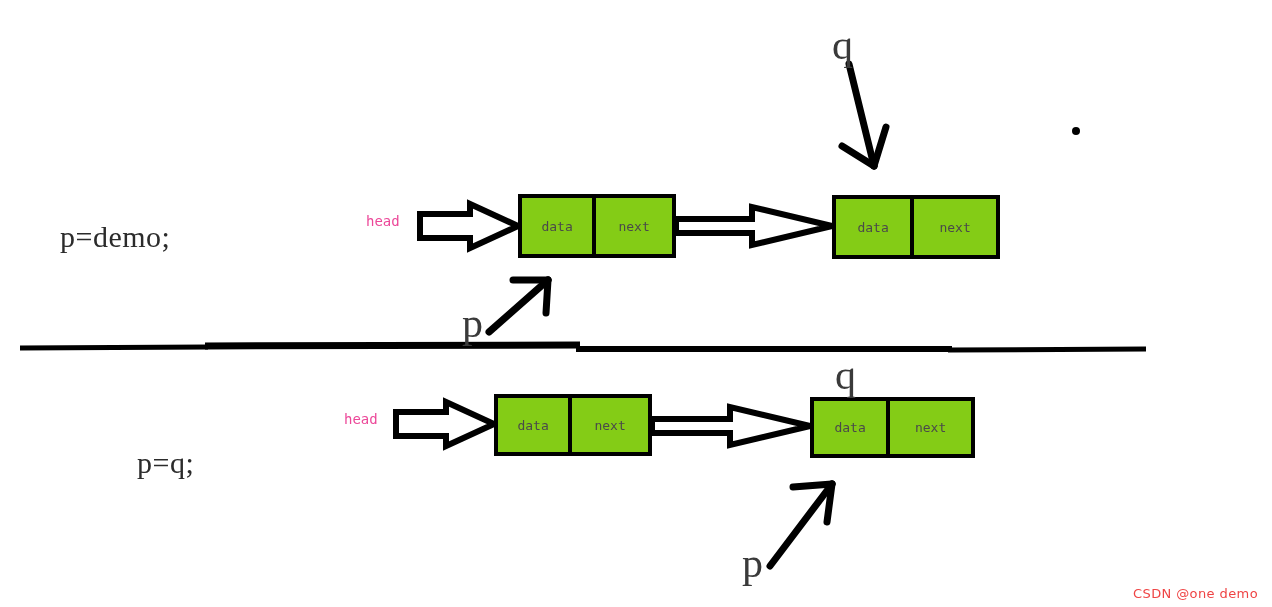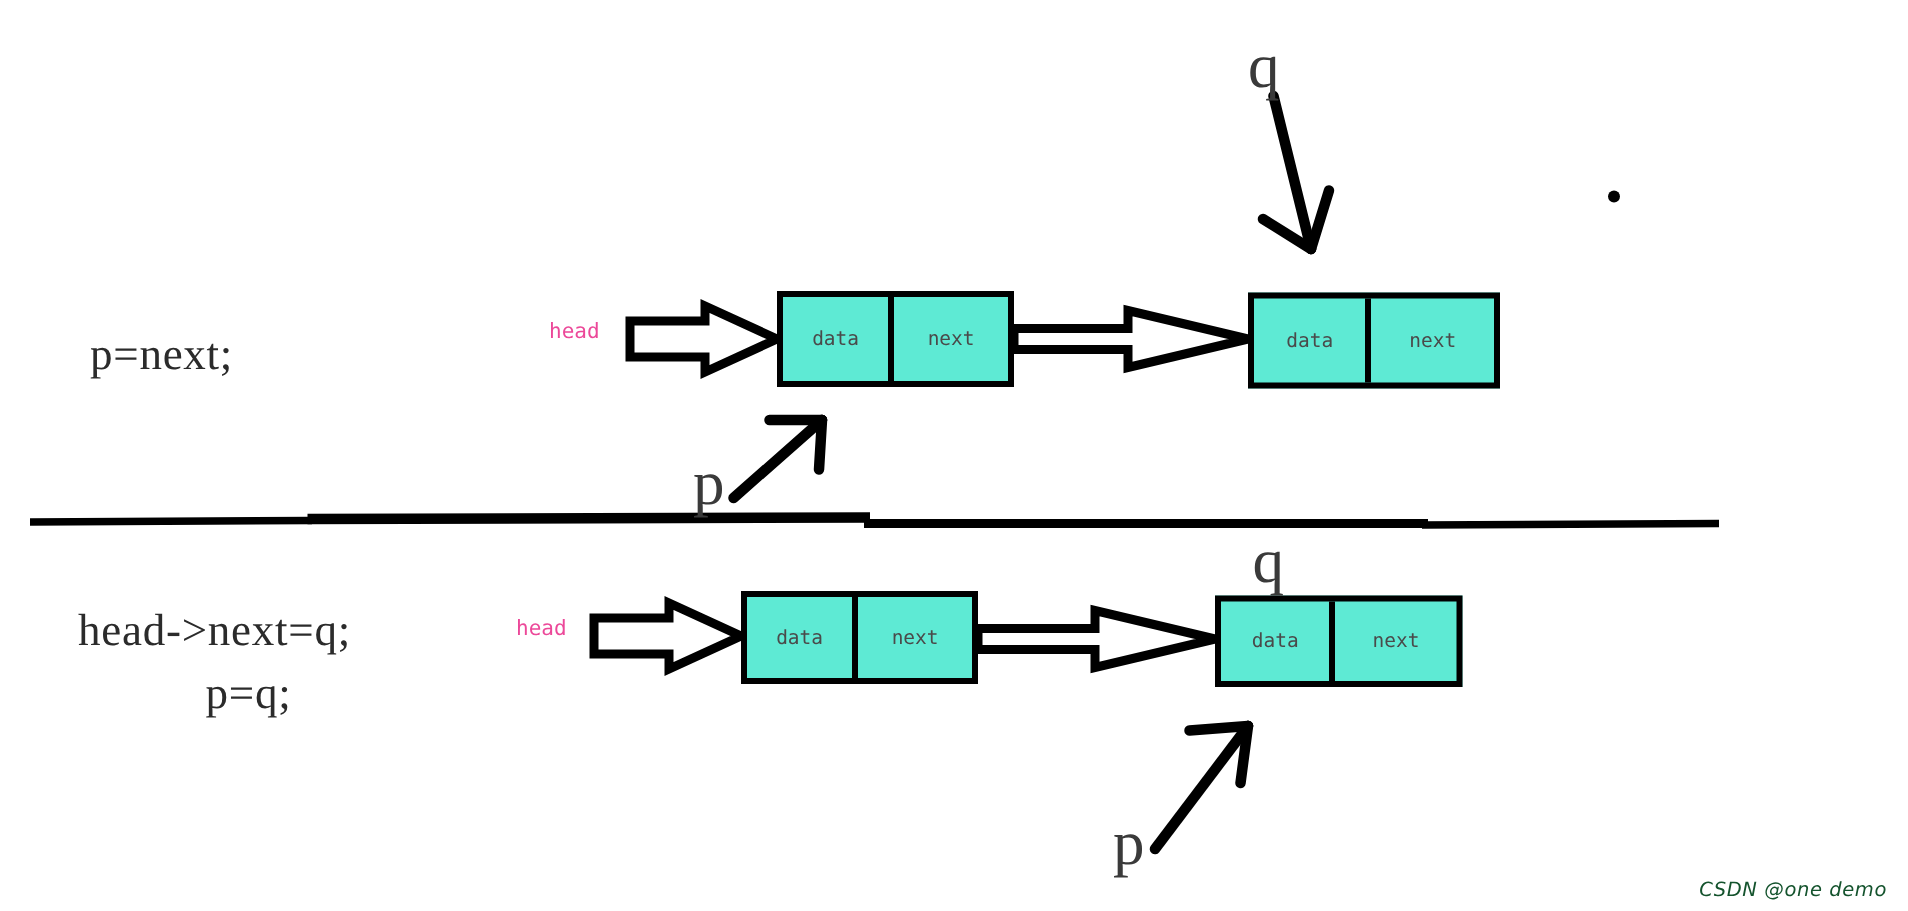--- a/index.html
+++ b/index.html
@@ -42,21 +42,21 @@
   #ptr-q-top  { left: 832px; top: 24px; }
   #ptr-p-top  { left: 462px; top: 302px; }
   #ptr-q-bot  { left: 835px; top: 354px; }
   #ptr-p-bot  { left: 742px; top: 542px; }
 
   
   .node {
     position: absolute;
     display: flex;
     border: 4px solid #000000;
-    background: #5eead4;
+    background: #84cc16;
     box-sizing: border-box;
   }
   .node-cell {
     display: flex;
     align-items: center;
     justify-content: center;
     font-family: "DejaVu Sans Mono", "Liberation Mono", monospace;
     font-size: 13px;
     color: #4a4a4a;
     box-sizing: border-box;
@@ -98,23 +98,22 @@
     pointer-events: none;
   }
 
   
   #watermark {
     position: absolute;
     right: 14px;
     bottom: 6px;
     font-family: "DejaVu Sans", "Liberation Sans", sans-serif;
     font-size: 13px;
-    color: #14532d;
+    color: #ef4444;
     letter-spacing: 0.4px;
-    font-style: italic;
   }
 </style>
 </head>
 <body>
 
 <div id="canvas">
 
   <svg id="overlay" viewBox="0 0 1272 607" xmlns="http://www.w3.org/2000/svg">
 
     <g>
@@ -154,39 +153,38 @@
 
     <g stroke="#000000" stroke-width="7" stroke-linecap="round" fill="none">
       <line x1="770" y1="566" x2="832" y2="484"></line>
       <line x1="832" y1="484" x2="793" y2="487"></line>
       <line x1="832" y1="484" x2="827" y2="522"></line>
     </g>
 
     <circle cx="1076" cy="131" r="4" fill="#000000"></circle>
   </svg>
 
-  <div class="code-label" id="code-top">p=next;</div>
+  <div class="code-label" id="code-top">p=demo;</div>
 
   <div class="head-label" id="head-top">head</div>
 
   <div class="node" id="node-top-1">
     <div class="node-cell data">data</div>
     <div class="node-cell next">next</div>
   </div>
 
   <div class="node" id="node-top-2">
     <div class="node-cell data">data</div>
     <div class="node-cell next">next</div>
   </div>
 
   <div class="ptr-letter" id="ptr-q-top">q</div>
 
   <div class="ptr-letter" id="ptr-p-top">p</div>
 
-  <div class="code-label" id="code-bot-1">head-&gt;next=q;</div>
 
   <div class="code-label" id="code-bot-2">p=q;</div>
 
   <div class="head-label" id="head-bot">head</div>
 
   <div class="node" id="node-bot-1">
     <div class="node-cell data">data</div>
     <div class="node-cell next">next</div>
   </div>
 

